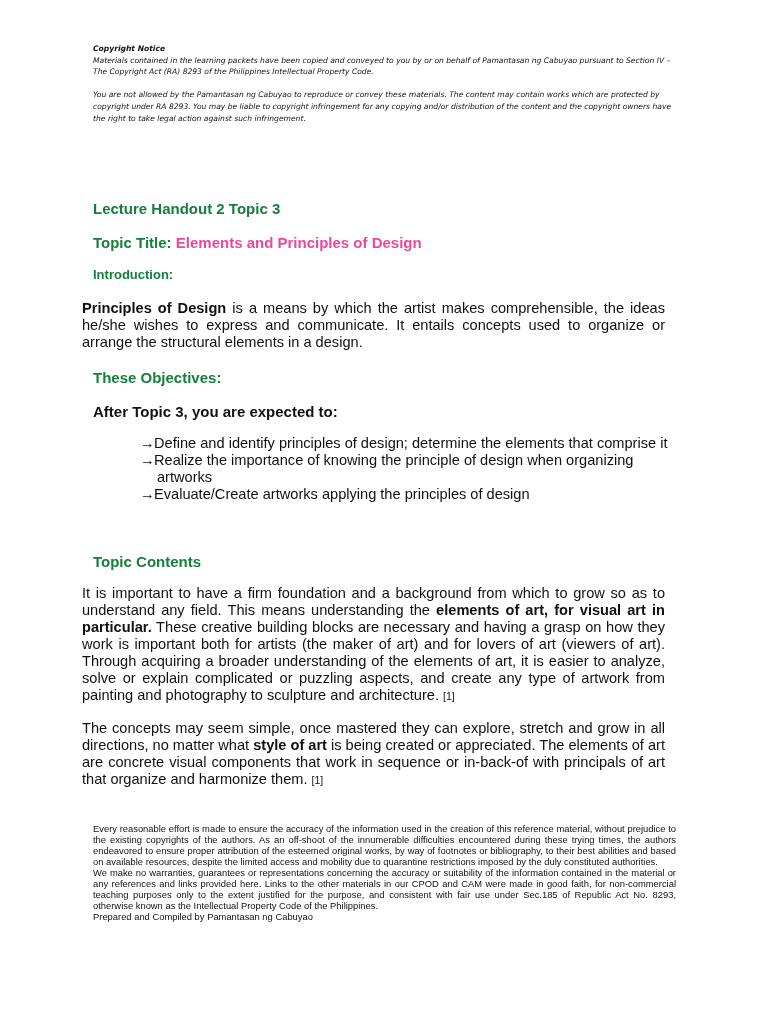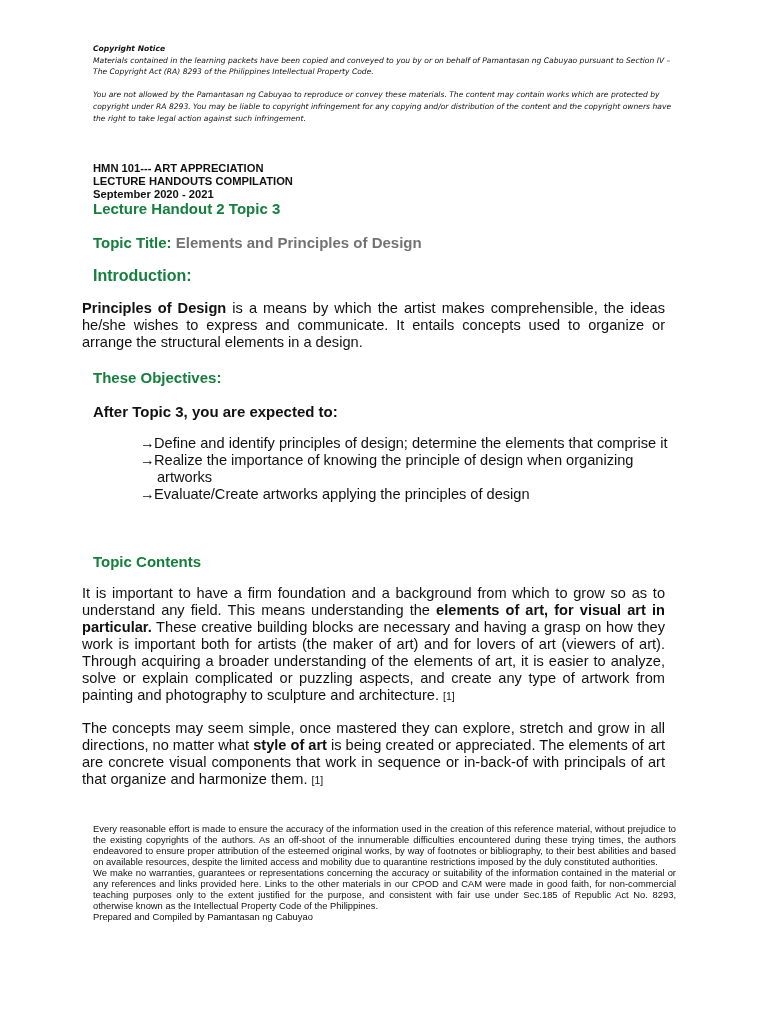--- a/index.html
+++ b/index.html
@@ -60,26 +60,26 @@
       font-size: 15px;
       font-weight: bold;
     }
     .topic-title {
       position: absolute;
       left: 93px;
       top: 234px;
       font-size: 15px;
       font-weight: bold;
     }
-    .topic-title .val { color: #737373; }
+    .topic-title .val { color: #ec4899; }
     .intro-heading {
       position: absolute;
       left: 93px;
       top: 267px;
-      font-size: 16px;
+      font-size: 13px;
       font-weight: bold;
     }
     .para {
       position: absolute;
       left: 82px;
       width: 583px;
       font-size: 14.6px;
       line-height: 17px;
       text-align: justify;
     }
@@ -152,25 +152,20 @@
 <div class="page">
 
   <section class="copyright">
     <p class="title">Copyright Notice</p>
     <p>Materials contained in the learning packets have been copied and conveyed to you by or on behalf of Pamantasan ng Cabuyao pursuant to Section IV – The Copyright Act (RA) 8293 of the Philippines Intellectual Property Code.</p>
     <div class="gap"></div>
     <p>You are not allowed by the Pamantasan ng Cabuyao to reproduce or convey these materials. The content may contain works which are protected by copyright under RA 8293. You may be liable to copyright infringement for any copying and/or distribution of the content and the copyright owners have the right to take legal action against such infringement.</p>
     <div class="gap"></div>
   </section>
 
-  <header class="course-header">
-    <div>HMN 101--- ART APPRECIATION</div>
-    <div>LECTURE HANDOUTS COMPILATION</div>
-    <div>September 2020 - 2021</div>
-  </header>
 
   <div class="lecture-handout blue">Lecture Handout 2 Topic 3</div>
 
   <div class="topic-title">
     <span class="blue">Topic Title:</span>
     <span class="val">Elements and Principles of Design</span>
   </div>
 
   <div class="intro-heading blue">Introduction:</div>
 

